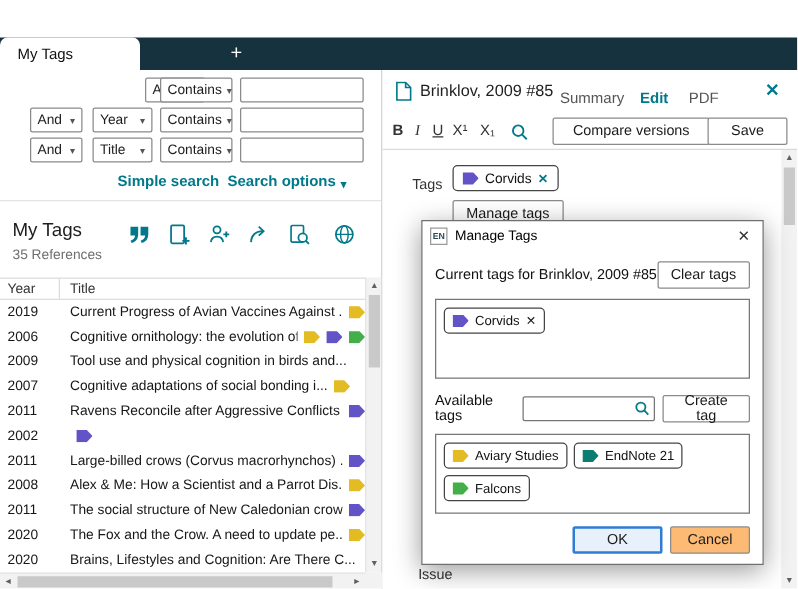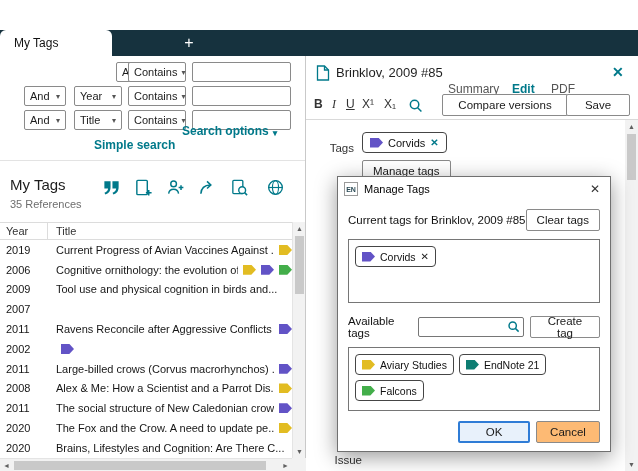--- a/index.html
+++ b/index.html
@@ -73,21 +73,21 @@
   .hscroll .sb-right { position:absolute; right:0; top:0; }
   .hthumb { position:absolute; left:14px; top:2px; width:252px; height:9px; background:#c9c9c9; }
   .scroll-corner { position:absolute; left:292px; top:402px; width:14px; height:13px; background:#f2f2f2; }
 
   
   .right-panel { position:absolute; left:306px; top:56px; width:332px; height:415px; background:#fff; }
   .dp-header { position:absolute; left:0; top:0; width:332px; height:34px; }
   .doc-icon { position:absolute; left:10px; top:9px; width:14px; height:16px; color:var(--accent-teal,#00798a); }
   .doc-icon svg { width:14px; height:16px; display:block; }
   .dp-title { position:absolute; left:30px; top:9px; font-size:13px; color:#1f1f1f; }
-  .dp-tab { position:absolute; top:26px; font-size:12px; color:#555; cursor:pointer; }
+  .dp-tab { position:absolute; top:15px; font-size:12px; color:#555; cursor:pointer; }
   .dp-tab.summary { left:142px; }
   .dp-tab.edit { left:206px; color:var(--accent-teal,#00798a); font-weight:bold; }
   .dp-tab.pdf { left:245px; }
   .dp-close { position:absolute; left:306px; top:8px; font-size:14px; font-weight:bold;
     color:var(--accent-teal,#00798a); cursor:pointer; }
   .dp-toolbar { position:absolute; left:0; top:34px; width:332px; height:30px;
     border-bottom:1px solid #d9d9d9; }
   .fmt { position:absolute; top:7px; font-size:12px; color:#333; cursor:pointer; }
   .fmt-b { left:8px;  font-weight:bold; }
   .fmt-i { left:26px; font-style:italic; font-family:"Liberation Serif",serif; }
@@ -192,21 +192,21 @@
     </div>
     <div class="dd" style="left:128px;top:54px;width:58px;">
       <span>Contains</span>
       <span class="caret">▾</span>
     </div>
     <input class="sinput" style="left: 192px; top: 54px; width: 99px;" value="">
 
     <div class="link" style="left:94px;top:82px;">
       <span>Simple search</span>
     </div>
-    <div class="link" style="left:182px;top:68px;align-items:flex-end;">
+    <div class="link" style="left:182px;top:82px;align-items:flex-end;">
       <span>Search options</span>
       <span class="caret">▾</span>
     </div>
 
     <div class="lp-divider"></div>
 
     <div class="lib-title">My Tags</div>
     <div class="lib-count">35 References</div>
 
     <div class="lib-icons">
@@ -272,20 +272,24 @@
           </span>
         </div>
         <div class="trow">
           <span class="cell-year">2009</span>
           <span class="cell-title">
             <span class="ttext">Tool use and physical cognition in birds and...</span>
           </span>
         </div>
         <div class="trow">
           <span class="cell-year">2007</span>
+          <span class="cell-title">
+            <span class="ttext">Cognitive adaptations of social bonding i...</span>
+            <span class="tagicon tag-yellow"></span>
+          </span>
         </div>
         <div class="trow">
           <span class="cell-year">2011</span>
           <span class="cell-title">
             <span class="ttext">Ravens Reconcile after Aggressive Conflicts ...</span>
             <span class="tagicon tag-purple"></span>
           </span>
         </div>
         <div class="trow">
           <span class="cell-year">2002</span>

